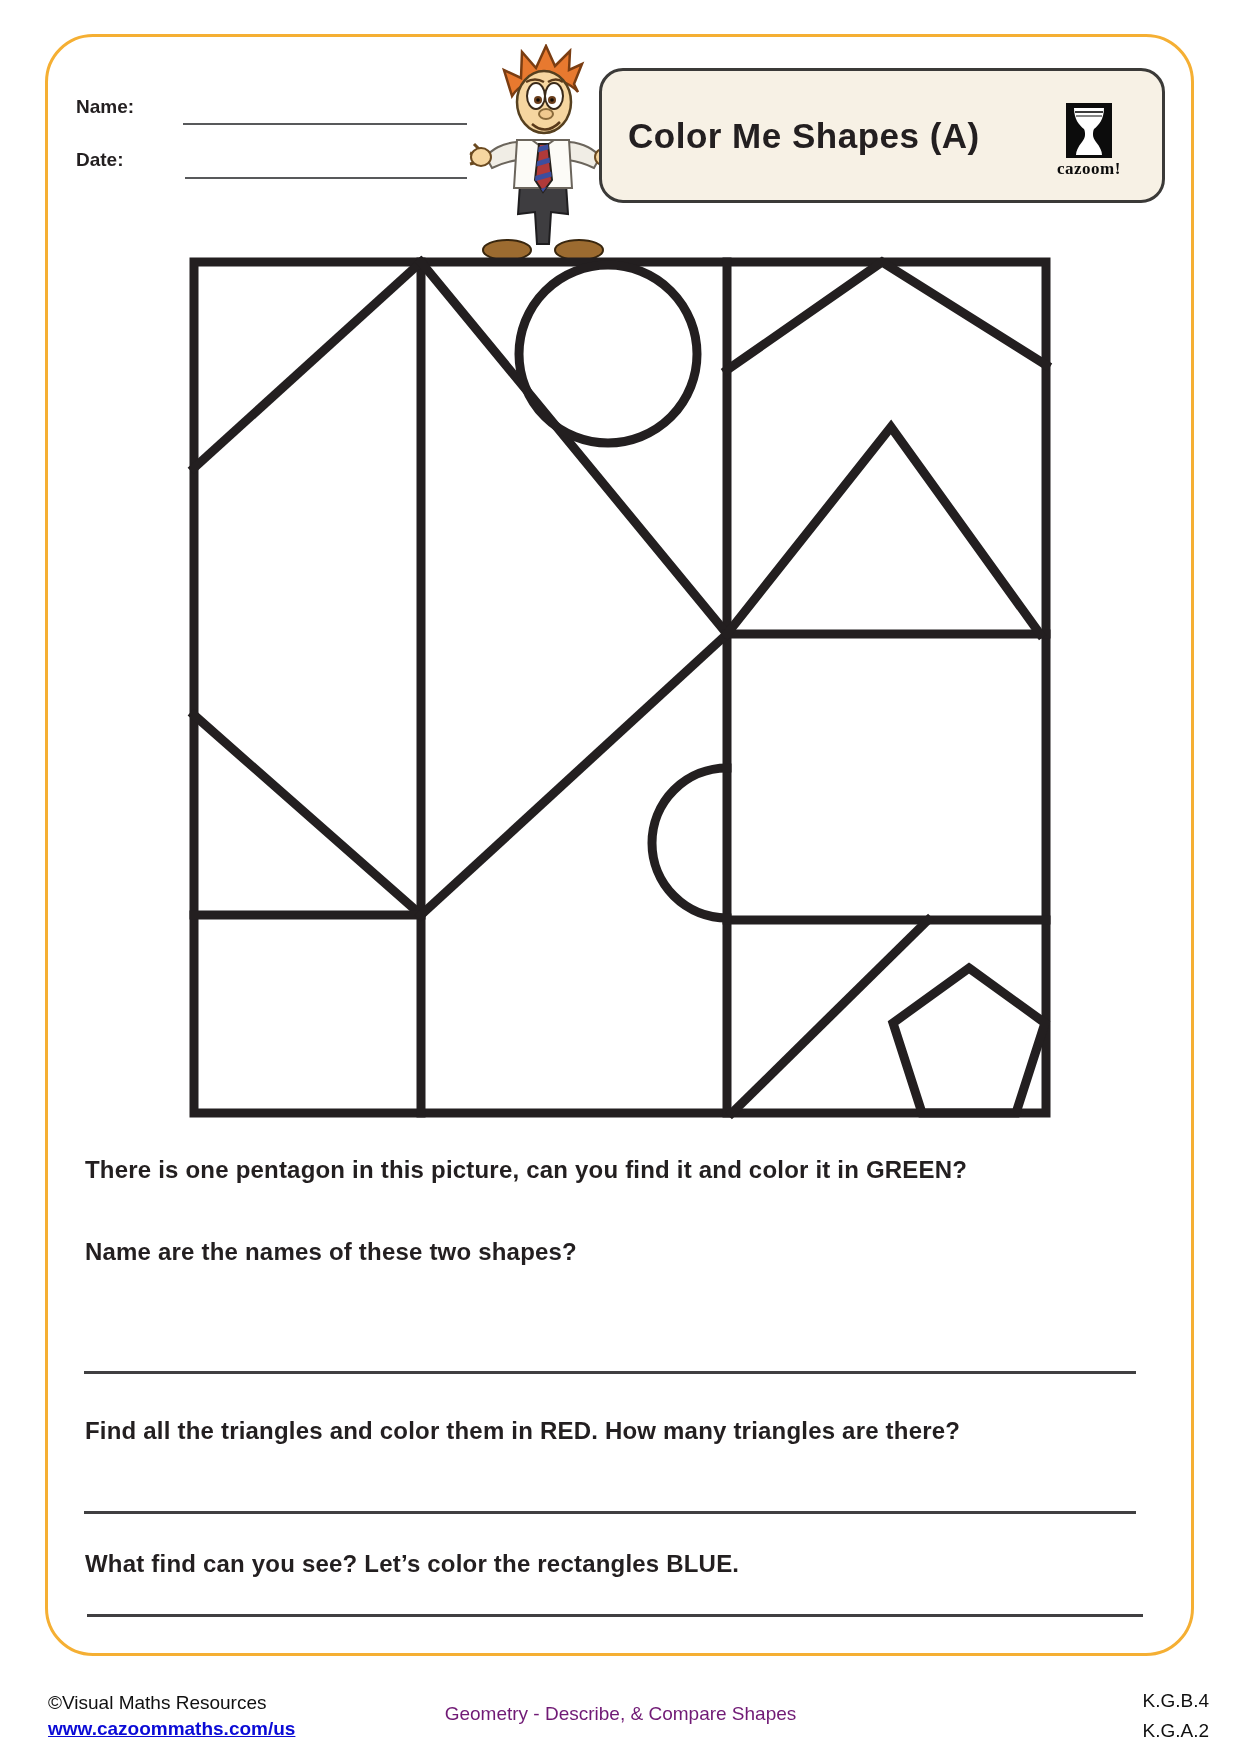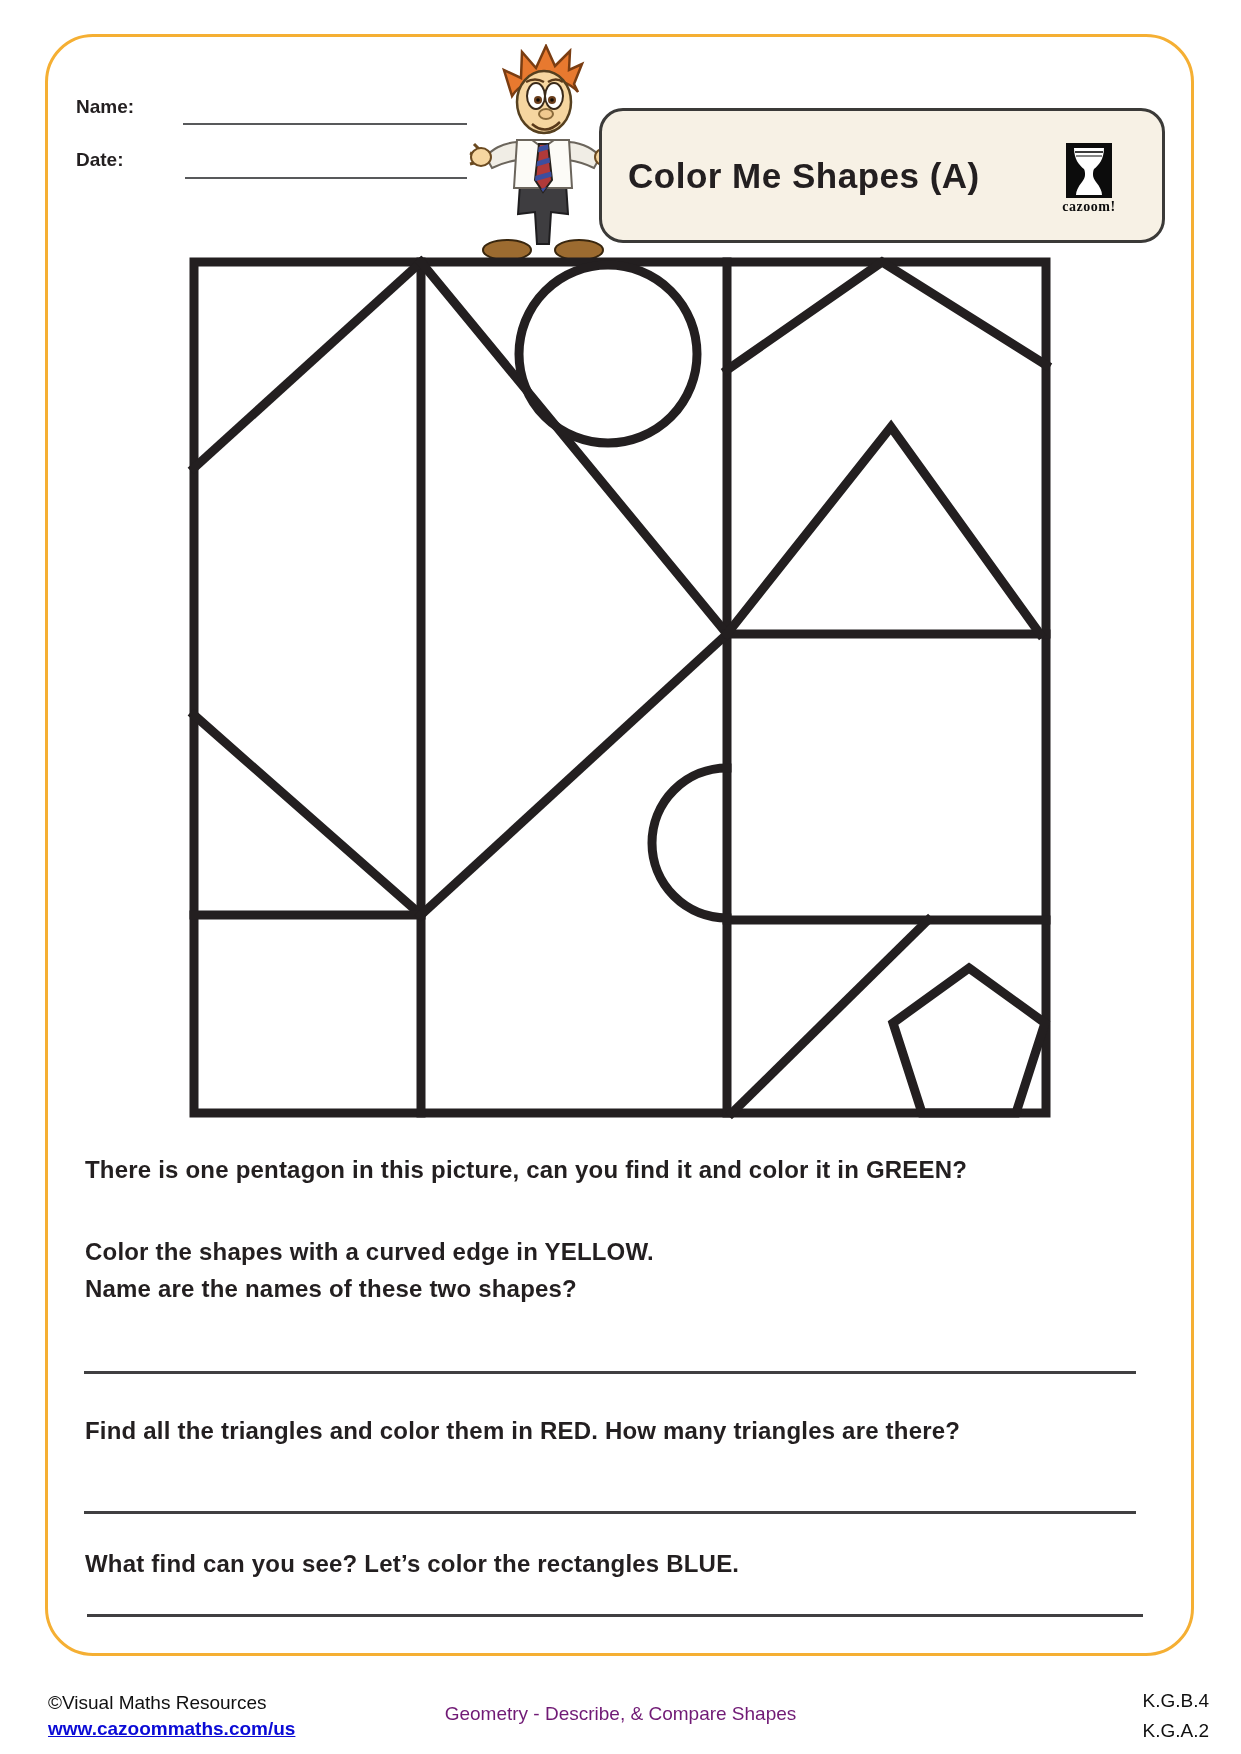--- a/index.html
+++ b/index.html
@@ -13,31 +13,31 @@
     border:3px solid #F5AF33; border-radius:48px; background:transparent;
   }
   .hdr-label {
     position:absolute; left:76px; font-size:19px; font-weight:bold; color:#231f20;
   }
   .underline { position:absolute; border-top:2px solid #58595b; height:0; }
   .cartoon { position:absolute; left:462px; top:44px; width:160px; height:218px; }
   .title-box {
     position:absolute; left:599px; top:68px; width:566px; height:135px;
     background:#F7F1E5; border:3px solid #3b3a38; border-radius:24px;
-    display:flex; align-items:center;margin-top:40px;
+    display:flex; align-items:center;
   }
   .title-text {
     font-size:35px; font-weight:bold; letter-spacing:0.5px;
     padding-left:26px; white-space:nowrap;
   }
   .logo-wrap { position:absolute; right:28px; top:32px; width:90px; text-align:center; }
   .logo-square { width:46px; height:55px; margin:0 auto; display:block; }
   .logo-text {
     font-family:"Liberation Serif", serif; font-weight:bold;
-    font-size:14px; color:#0c0c0c; margin-top:1px; letter-spacing:0.5px;
+    font-size:17px; color:#0c0c0c; margin-top:1px; letter-spacing:0.5px;
   }
   .figure-svg { position:absolute; left:140px; top:210px; width:960px; height:960px; }
   .question {
     position:absolute; left:85px; width:1070px; font-size:24px; font-weight:bold;
     color:#231f20; line-height:37px; letter-spacing:0.2px;
   }
   .rule { position:absolute; border-top:3px solid #403f41; height:0; }
   .footer-left { position:absolute; left:48px; top:1690px; font-size:19px; color:#101010; line-height:26px; }
   .footer-link { color:#0b0bd6; text-decoration:underline; cursor:pointer;font-weight:bold; }
   .footer-center { position:absolute; left:0; top:1703px; width:1241px; text-align:center; font-size:19px; color:#701a75; }
@@ -117,21 +117,20 @@
     <line x1="732" y1="1113" x2="928" y2="920" fill="none" stroke="#231f20" stroke-width="9" stroke-linecap="square" stroke-linejoin="miter"></line>
     <polyline points="727,370 882,262 1046,365" fill="none" stroke="#231f20" stroke-width="9" stroke-linecap="square" stroke-linejoin="miter"></polyline>
     <polyline points="727,634 891,427 1040,634" fill="none" stroke="#231f20" stroke-width="9" stroke-linecap="square" stroke-linejoin="miter"></polyline>
     <circle cx="608" cy="354" r="89" fill="none" stroke="#231f20" stroke-width="9" stroke-linecap="square" stroke-linejoin="miter"></circle>
     <path d="M 727,768 A 75,75 0 0 0 727,918" fill="none" stroke="#231f20" stroke-width="9" stroke-linecap="square" stroke-linejoin="miter"></path>
     <polygon points="969,968 1045,1023 1016,1113 922,1113 893,1023" fill="none" stroke="#231f20" stroke-width="9" stroke-linecap="square" stroke-linejoin="miter"></polygon>
   </svg>
 
 <div class="question" style="top:1151px;">There is one pentagon in this picture, can you find it and color it in GREEN?</div>
 <div class="question" style="top:1233px;">
-  <div>Color the shapes with a curved edge in YELLOW.</div>
   <div>Name are the names of these two shapes?</div>
 </div>
 <div class="rule" style="left:84px; top:1371px; width:1052px;"></div>
 <div class="question" style="top:1412px;">Find all the triangles and color them in RED. How many triangles are there?</div>
 <div class="rule" style="left:84px; top:1511px; width:1052px;"></div>
 <div class="question" style="top:1545px;">What find can you see? Let’s color the rectangles BLUE.</div>
 <div class="rule" style="left:87px; top:1614px; width:1056px;"></div>
 
 <div class="footer-left">
   <div>©Visual Maths Resources</div>

